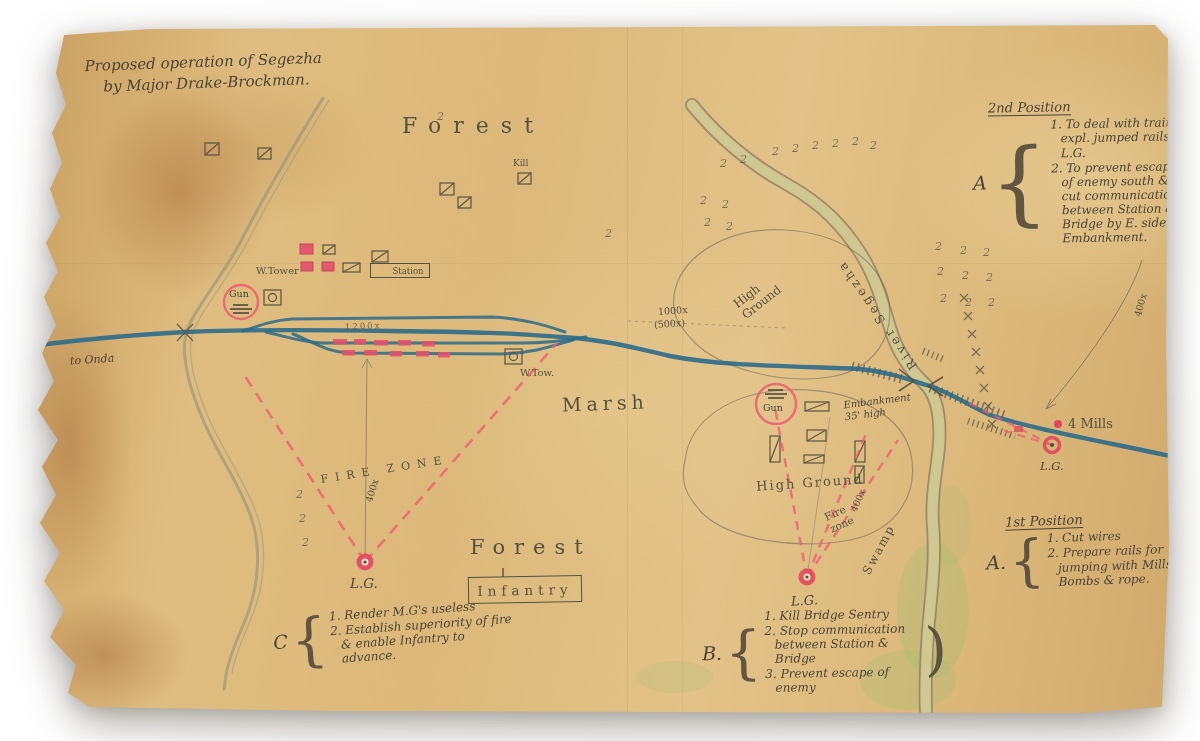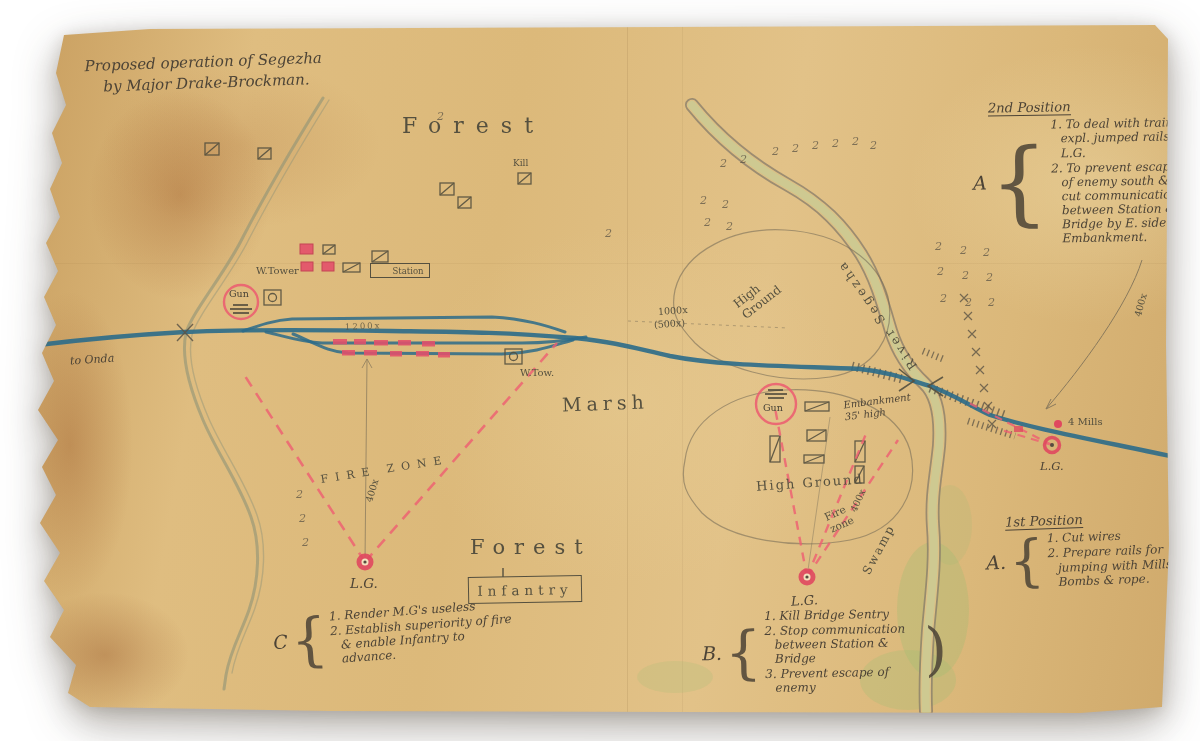--- a/index.html
+++ b/index.html
@@ -276,21 +276,21 @@
   <span class="lbl" style="left:816px;top:470px;font-size:9.5px;transform:rotate(-65deg);">400x</span>
   <span class="lbl" style="left:842px;top:538px;font-size:12px;letter-spacing:2px;transform:rotate(-62deg);transform-origin:0 100%;">Swamp</span>
   <span class="lbl hw" style="left:761px;top:568px;font-size:13px;transform:rotate(-3deg);">L.G.</span>
   <span class="lbl" style="left:290px;top:438px;font-size:11px;letter-spacing:7px;transform:rotate(-9deg);">FIRE ZONE</span>
   <span class="lbl" style="left:330px;top:460px;font-size:9.5px;transform:rotate(-73deg);">400x</span>
   <span class="lbl hw" style="left:320px;top:550px;font-size:13.5px;">L.G.</span>
   <span class="lbl" style="left:440px;top:510px;font-size:21px;letter-spacing:9px;">Forest</span>
   <div class="boxlbl" style="left:438px;top:551px;width:112px;height:25px;font-size:13.5px;letter-spacing:5px;transform:rotate(-1deg);">
           <span>Infantry</span>
         </div>
-  <span class="lbl" style="left:1038px;top:391px;font-size:10px;">4 Mills</span>
+  <span class="lbl" style="left:1038px;top:391px;font-size:13px;">4 Mills</span>
   <span class="lbl hw" style="left:1010px;top:434px;font-size:11.5px;">L.G.</span>
   <span class="lbl" style="left:1102px;top:290px;font-size:9.5px;transform:rotate(-75deg);transform-origin:0 0;">400x</span>
 
   <div class="note" style="left:943px;top:74px;width:212px;transform:rotate(-1deg);">
     <div class="note-heading" style="margin-left:16px;">2nd Position</div>
     <div class="note-row">
       <span class="note-letter">A</span>
       <span class="brace" style="font-size:92px;">{</span>
       <div style="width:168px;">
         <div class="note-item">1. To deal with train, expl. jumped rails &amp; L.G.</div>

